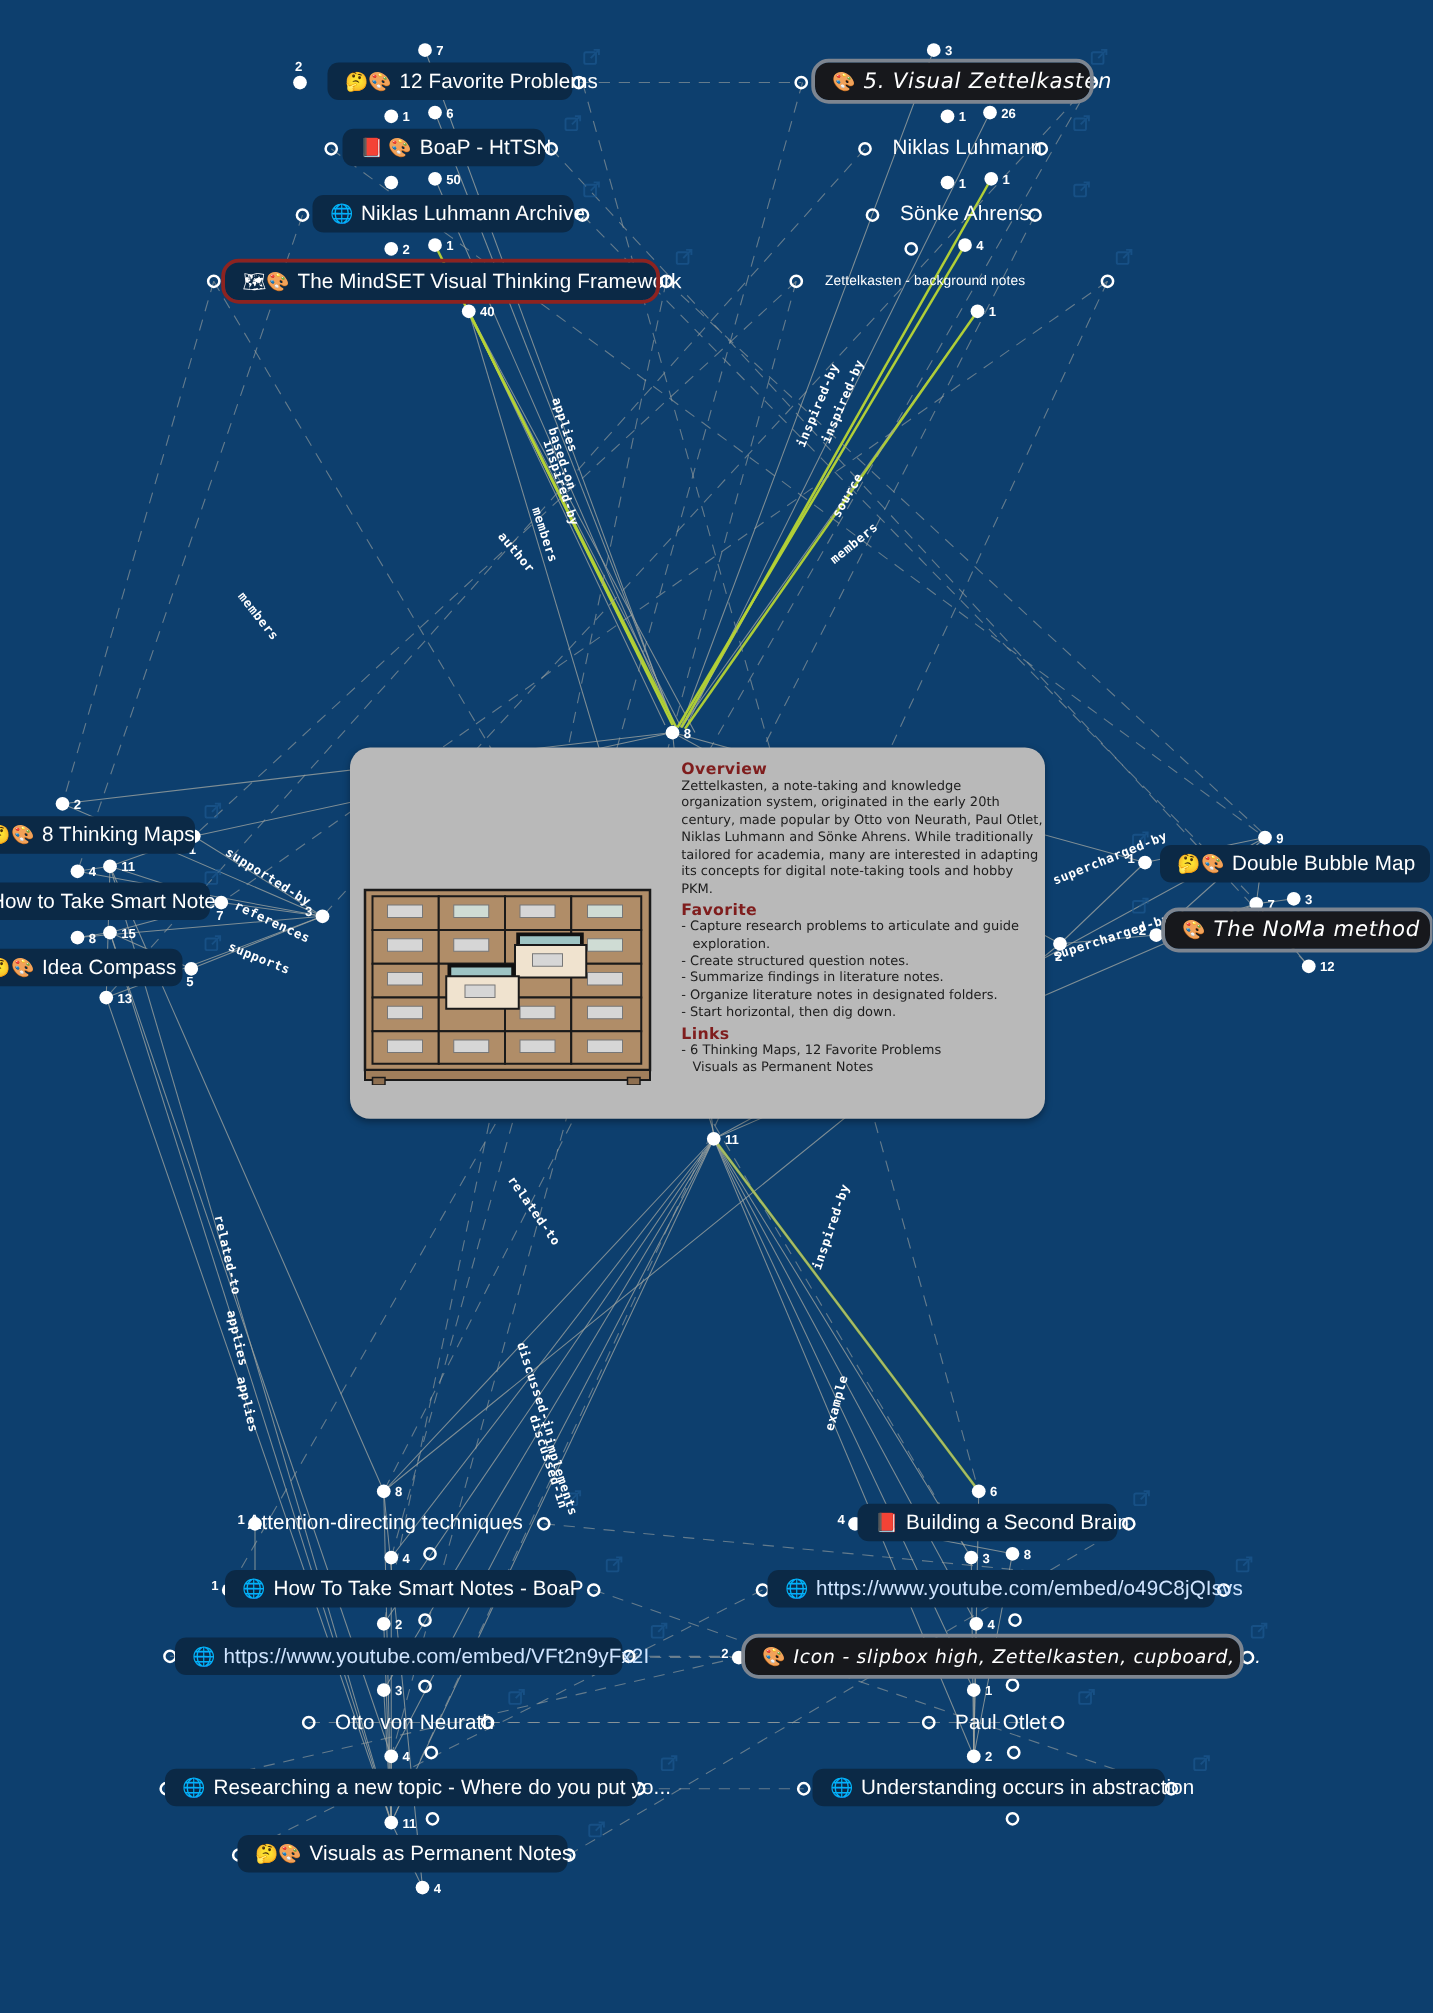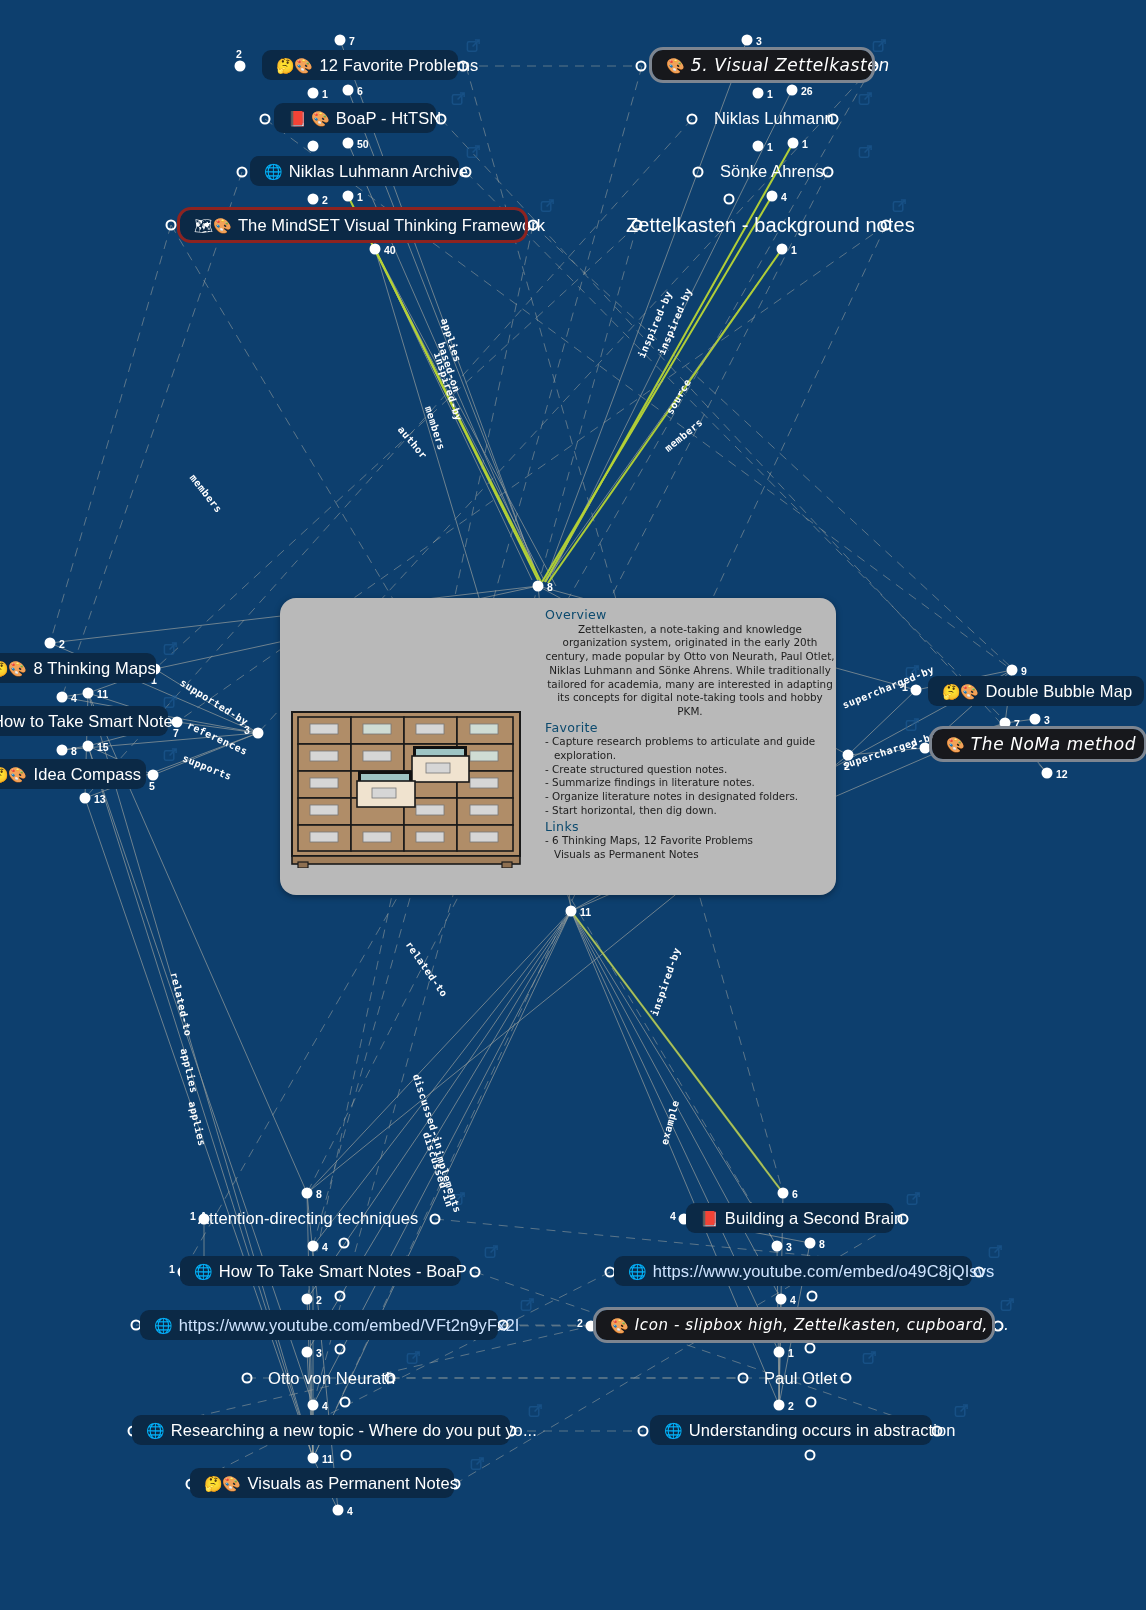--- a/index.html
+++ b/index.html
@@ -76,24 +76,24 @@
     font-size:31px;color:#111;letter-spacing:.5px;
   }
   #dresser{position:absolute;left:8px;top:110px;width:236px;height:160px;}
   #card .right{
     position:absolute;left:265px;top:8px;width:290px;height:285px;
     font-family:"DejaVu Sans", sans-serif;
     font-size:10.4px;line-height:13.7px;color:#1d1d1d;
     overflow:hidden;
   }
   #card .right h4{
-    margin:2px 0 1px 0;font-size:12.6px;font-weight:400;color:#0c4a6e;
+    margin:2px 0 1px 0;font-size:12.6px;font-weight:700;color:#7f1d1d;
     font-family:"DejaVu Sans", sans-serif;letter-spacing:.3px;
   }
-  #card .right p{margin:0 0 2px 0;text-align:center;}
+  #card .right p{margin:0 0 2px 0;}
   #card .right ul{margin:0;padding:0;list-style:none;}
   #card .right li{margin:0;padding-left:9px;text-indent:-9px;}
   #card .right li:before{content:"- ";}
 </style>
 <style>#card-right li.nodash:before{content:"";}</style></head>
 <body>
 
 <div id="canvas">
 
   <svg id="edges" viewBox="0 0 1146 1610">
@@ -528,21 +528,21 @@
         <span class="emo">🌐</span>
         <span class="lbl">Niklas Luhmann Archive</span>
       </div>
       <div class="node plain" style="left: 706px; top: 156px; width: 116px; font-size: 16.5px;">
         <span class="lbl">Sönke Ahrens</span>
       </div>
       <div class="node sel-red" style="left: 180px; top: 210px; width: 345px; font-size: 16.5px;">
         <span class="emo">🗺🎨</span>
         <span class="lbl">The MindSET Visual Thinking Framework</span>
       </div>
-      <div class="node plain" style="left: 612px; top: 210px; width: 230px; font-size: 20px;">
+      <div class="node plain" style="left: 646px; top: 210px; width: 230px; font-size: 11px;">
         <span class="lbl">Zettelkasten - background notes</span>
       </div>
       <div class="node filled" style="left: -24px; top: 653px; width: 180px; font-size: 16.5px;">
         <span class="emo">🤔🎨</span>
         <span class="lbl">8 Thinking Maps</span>
       </div>
       <div class="node filled" style="left: -22px; top: 706px; width: 190px; font-size: 16.5px;">
         <span class="lbl">How to Take Smart Notes</span>
       </div>
       <div class="node filled" style="left: -24px; top: 759px; width: 170px; font-size: 16.5px;">

